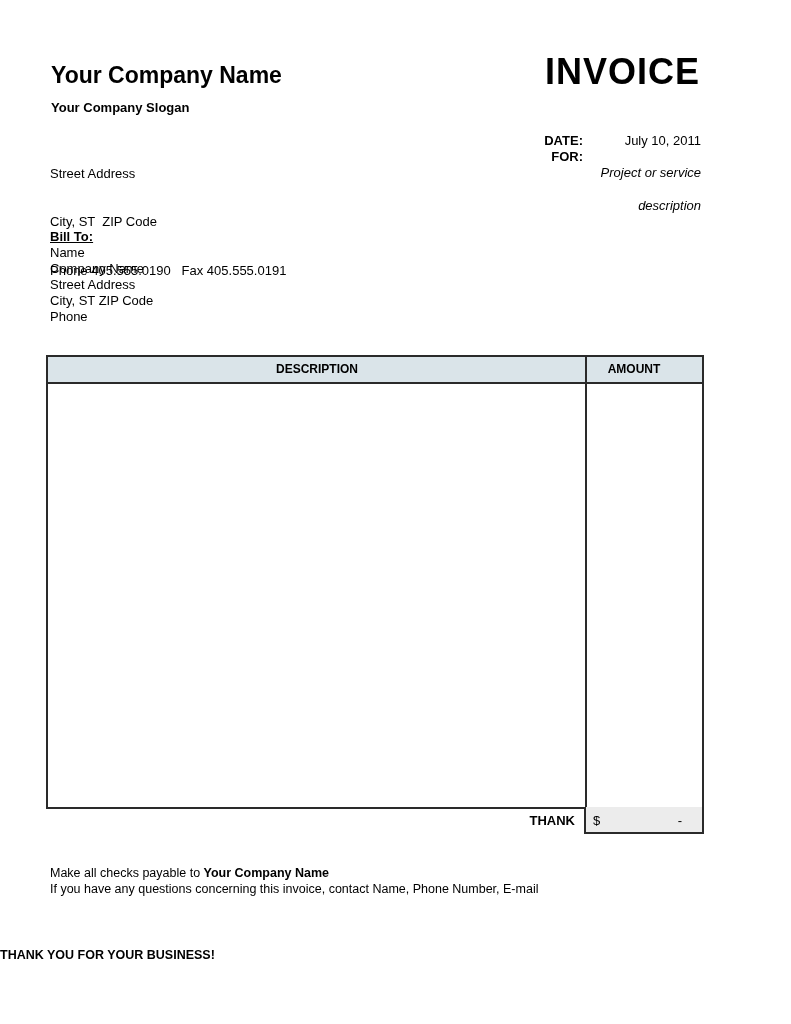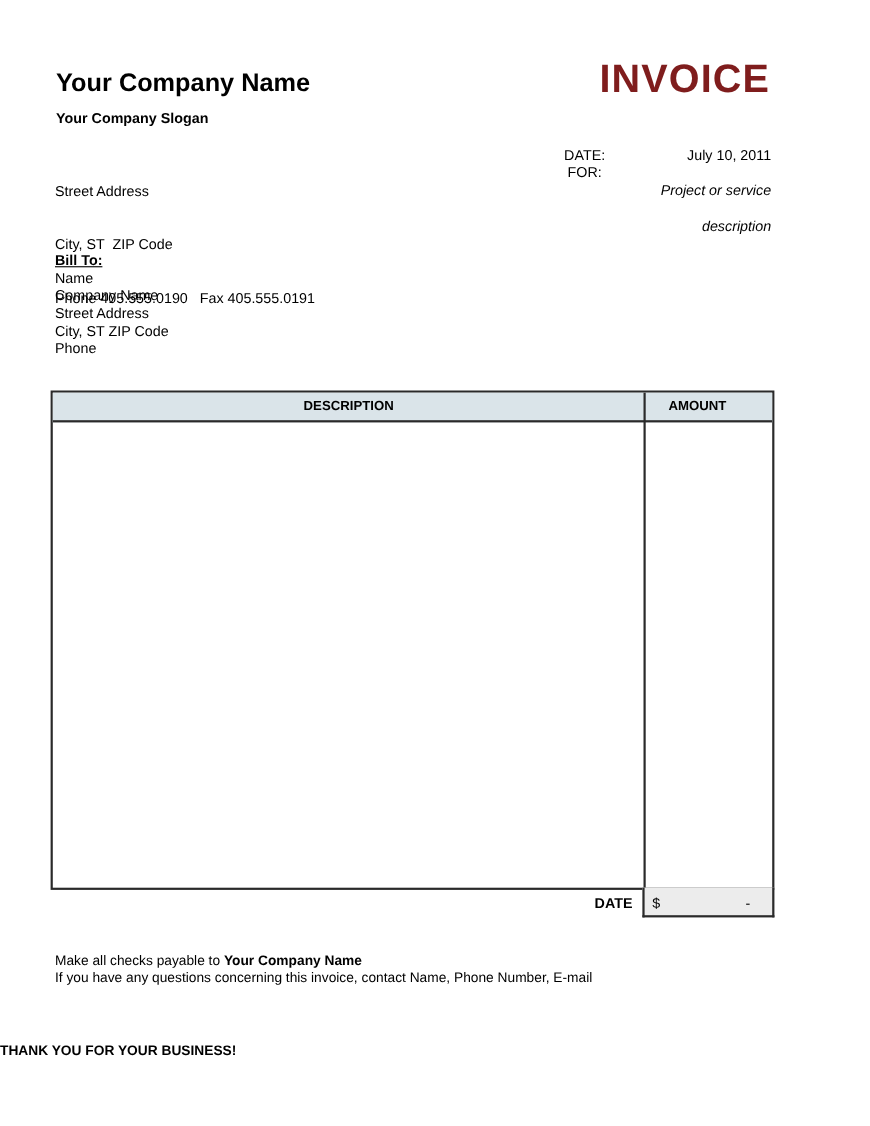--- a/index.html
+++ b/index.html
@@ -3,24 +3,24 @@
 <meta charset="utf-8">
 <style>
   html, body { margin: 0; padding: 0; background: #fff; }
   body { width: 791px; height: 1024px; position: relative; overflow: hidden;
          font-family: "Liberation Sans", sans-serif; color: #000; }
   .abs { position: absolute; }
   .company-name { left: 51px; top: 62px; font-size: 23px; font-weight: bold; white-space: nowrap; }
   .slogan { left: 51px; top: 100px; font-size: 13px; font-weight: bold; white-space: nowrap; }
   .addr { left: 50px; top: 133px; font-size: 13px; line-height: 16.3px; white-space: pre; }
   .invoice-title { left: 520px; top: 51px; width: 180px; text-align: right; font-size: 36px; font-weight: bold;
-                   color: #7f1d1d; letter-spacing: 1px; white-space: nowrap; }
+                   color: #000000; letter-spacing: 1px; white-space: nowrap; }
   .meta { left: 480px; top: 133px; width: 221px; font-size: 13px; line-height: 16.3px; }
   .meta-row { display: flex; }
-  .meta-label { width: 103px; text-align: center; font-weight: normal; }
+  .meta-label { width: 103px; text-align: right; font-weight: bold; }
   .meta-value { flex: 1; text-align: right; }
   .meta-value.italic { font-style: italic; margin-top: 16px; }
   .billto { left: 50px; top: 229px; font-size: 13px; line-height: 16px; }
   .billto .head { font-weight: bold; text-decoration: underline; }
   .table { left: 46px; top: 355px; width: 658px; height: 454px; border: 2px solid #2a2a2a; box-sizing: border-box; }
   .thead { position: absolute; left: 0; top: 0; right: 0; height: 25px; background: #dae4e9; border-bottom: 2px solid #2a2a2a; }
   .th { position: absolute; top: 0; height: 25px; line-height: 25px; text-align: center; font-size: 12px; font-weight: bold; }
   .th-desc { left: 0; width: 538px; }
   .th-amt { left: 540px; width: 92px; }
   .col-divider { position: absolute; left: 537px; top: 0; bottom: 0; width: 2px; background: #2a2a2a; }
@@ -71,21 +71,21 @@
 </div>
 
 <div class="abs table">
   <div class="thead">
     <div class="th th-desc">DESCRIPTION</div>
     <div class="th th-amt">AMOUNT</div>
   </div>
   <div class="col-divider"></div>
 </div>
 
-<div class="abs total-label">DATE</div>
+<div class="abs total-label">THANK</div>
 <div class="abs total-box">
   <span class="total-currency">$</span>
   <span class="total-value">-</span>
 </div>
 
 <div class="abs footer1">
   <span>Make all checks payable to </span><b>Your Company Name</b>
 </div>
 <div class="abs footer2">If you have any questions concerning this invoice, contact Name, Phone Number, E-mail</div>
 <div class="abs thanks">THANK YOU FOR YOUR BUSINESS!</div>

